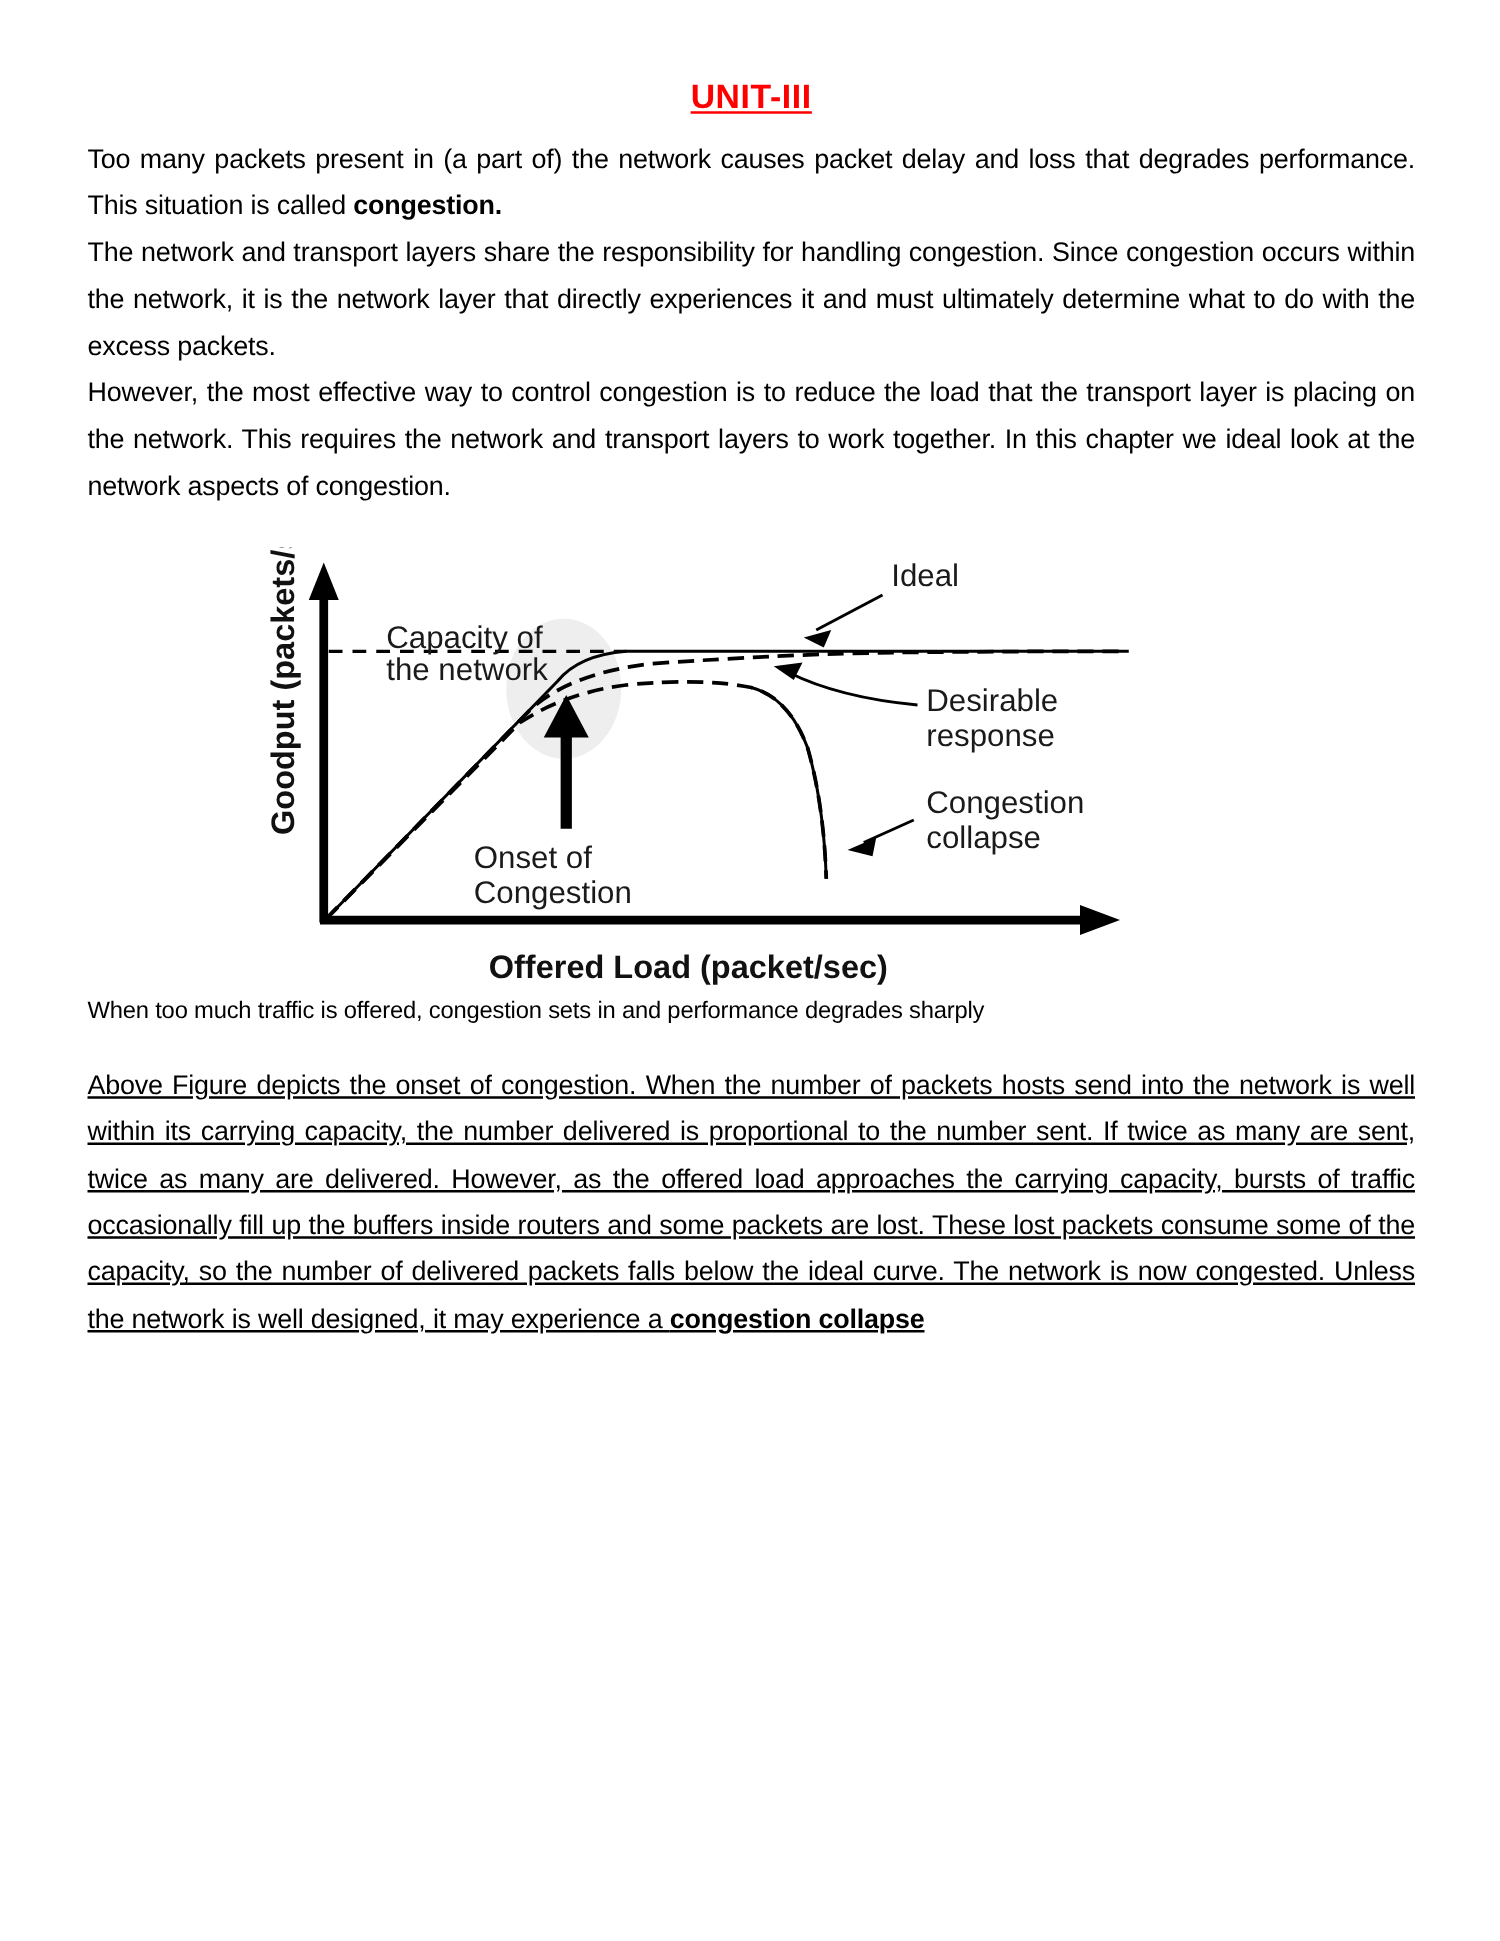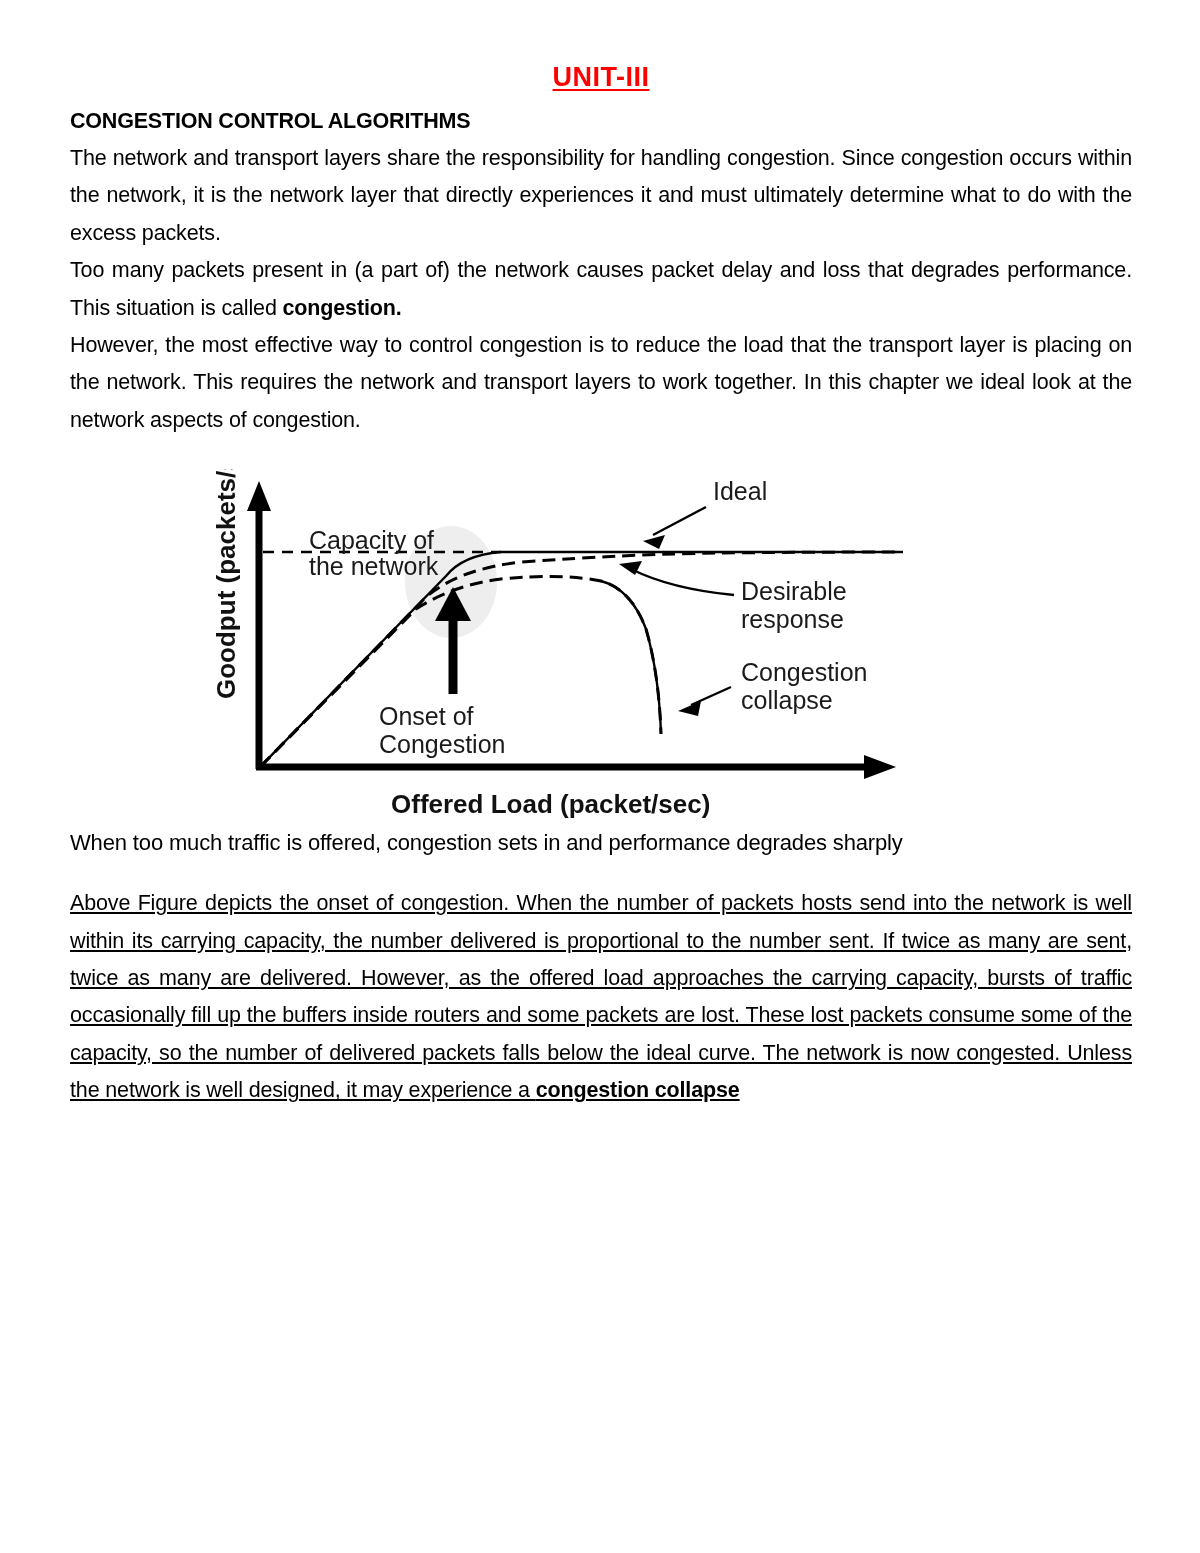--- a/index.html
+++ b/index.html
@@ -64,21 +64,21 @@
   .figure-wrap {
     margin-top: 30px;
     margin-bottom: 2px;
     width: 1062px;
     display: flex;
     justify-content: center;
   }
   .figure-svg { display: block; }
 
   .caption {
-    font-size: 22px;
+    font-size: 19px;
     line-height: 1.5;
     margin: 0;
     letter-spacing: -0.15px;
   }
 
   
   text.fig-label {
     font-family: "Liberation Sans", sans-serif;
     font-size: 25px;
     fill: #1a1a1a;
@@ -92,25 +92,24 @@
   }
 </style>
 </head>
 <body>
 
 <div class="page">
   <div class="content">
 
     <div class="doc-title">UNIT-III</div>
 
-    <div class="section-heading">CONGESTION CONTROL ALGORITHMS</div>
+
+    <p class="body"><span>Too many packets present in (a part of) the network causes packet delay and loss that degrades performance. This situation is called </span><span class="b">congestion.</span></p>
 
     <p class="body">The network and transport layers share the responsibility for handling congestion. Since congestion occurs within the network, it is the network layer that directly experiences it and must ultimately determine what to do with the excess packets.</p>
-
-    <p class="body"><span>Too many packets present in (a part of) the network causes packet delay and loss that degrades performance. This situation is called </span><span class="b">congestion.</span></p>
 
     <p class="body">However, the most effective way to control congestion is to reduce the load that the transport layer is placing on the network. This requires the network and transport layers to work together. In this chapter we ideal look at the network aspects of congestion.</p>
 
     <div class="figure-wrap">
       <svg class="figure-svg" width="800" height="355" viewBox="0 0 800 355">
 
         <ellipse cx="250" cy="113" rx="46" ry="56" fill="#eeeeee"></ellipse>
 
         <line x1="58" y1="32" x2="58" y2="300" stroke="#000" stroke-width="7"></line>
         <polygon points="58,12 46,42 70,42" fill="#000"></polygon>

